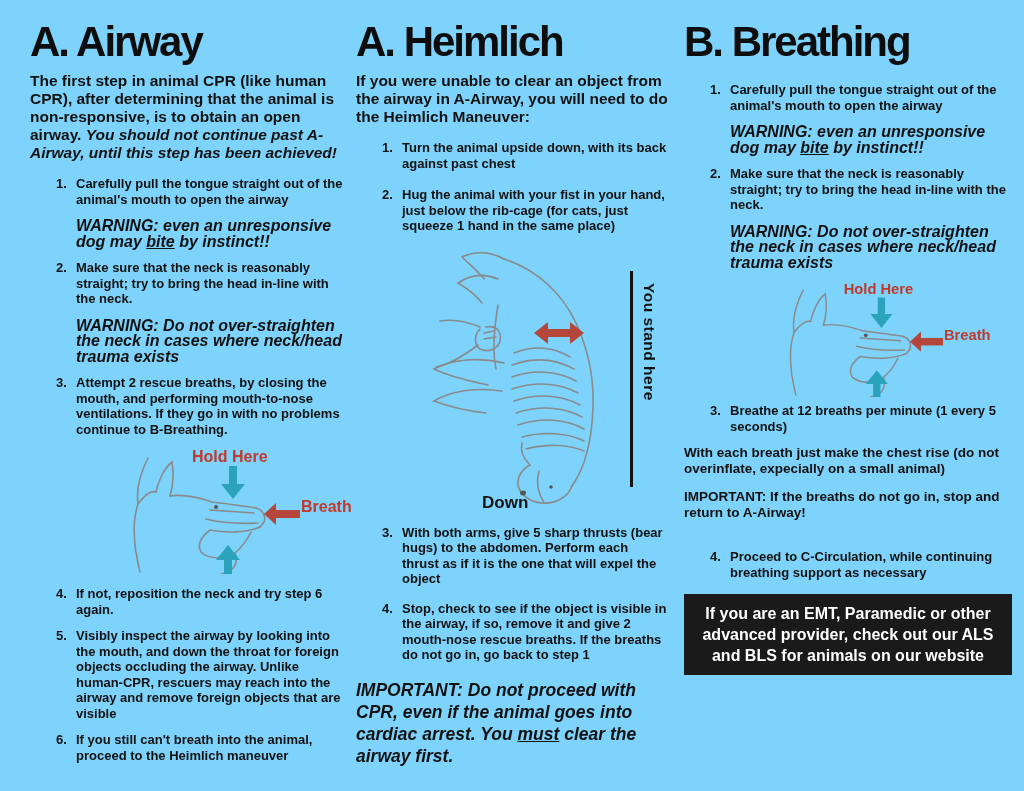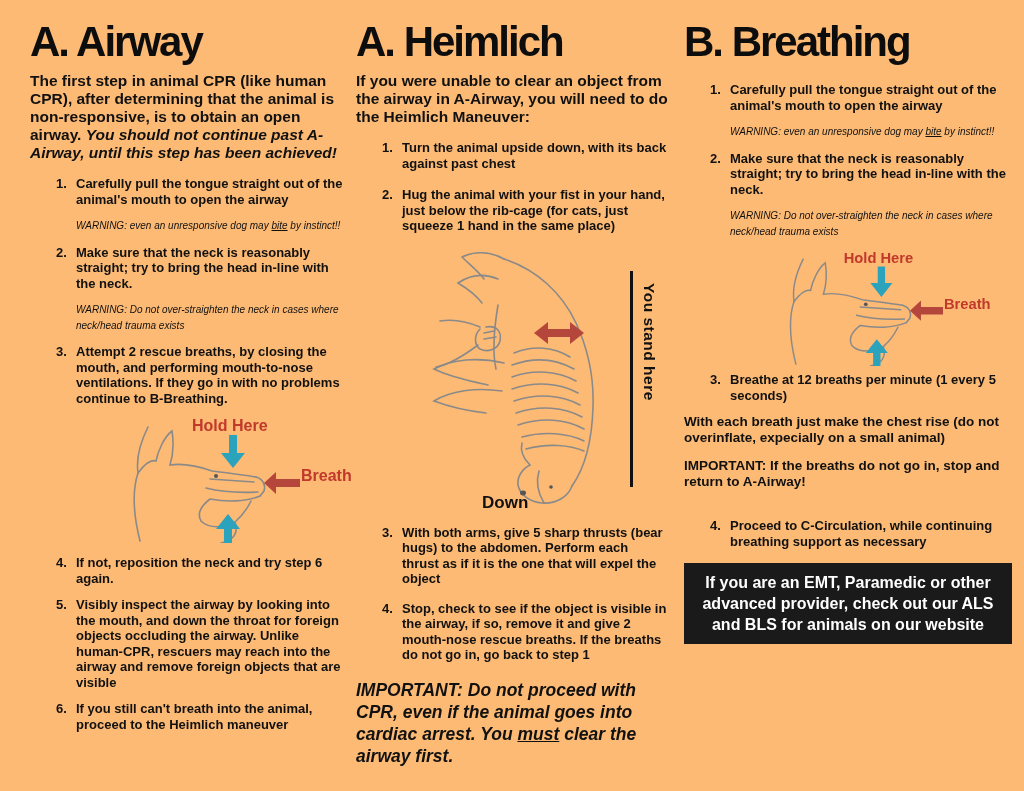--- a/index.html
+++ b/index.html
@@ -1,18 +1,18 @@
 <!DOCTYPE html>
 <html><head>
 <meta charset="utf-8">
 <style>
   html,body{margin:0;padding:0;background:#ffffff;}
   .page{
     position:relative;width:1024px;height:791px;overflow:hidden;
-    background:#fdba74;color:#111;
+    background:#7dd3fc;color:#111;
     font-family:"Liberation Sans", sans-serif;
   }
   .col{position:absolute;top:0;}
   .col-1{left:30px;width:314px;}
   .col-2{left:356px;width:312px;}
   .col-3{left:684px;width:328px;}
 
   h1.title{
     margin:20px 0 8px 0;
     font-size:42px;line-height:44px;font-weight:bold;
@@ -26,21 +26,21 @@
 
   .steps{margin-top:14px;}
   .step{
     display:flex;margin:0 0 11px 0;
     font-size:13px;line-height:15.5px;font-weight:bold;
   }
   .step .num{flex:none;width:20px;margin-left:26px;}
   .step .txt{flex:1;}
   .warn{
     margin:0 0 11px 46px;
-    font-size:10px;line-height:15.5px;font-weight:normal;font-style:italic;
+    font-size:16px;line-height:15.5px;font-weight:bold;font-style:italic;
   }
   .para{
     margin:6px 0 12px 0;
     font-size:13.5px;line-height:16px;font-weight:bold;
   }
   .important-sm{
     margin:2px 0 28px 0;
     font-size:13.5px;line-height:16px;font-weight:bold;
   }
   .important-big{

